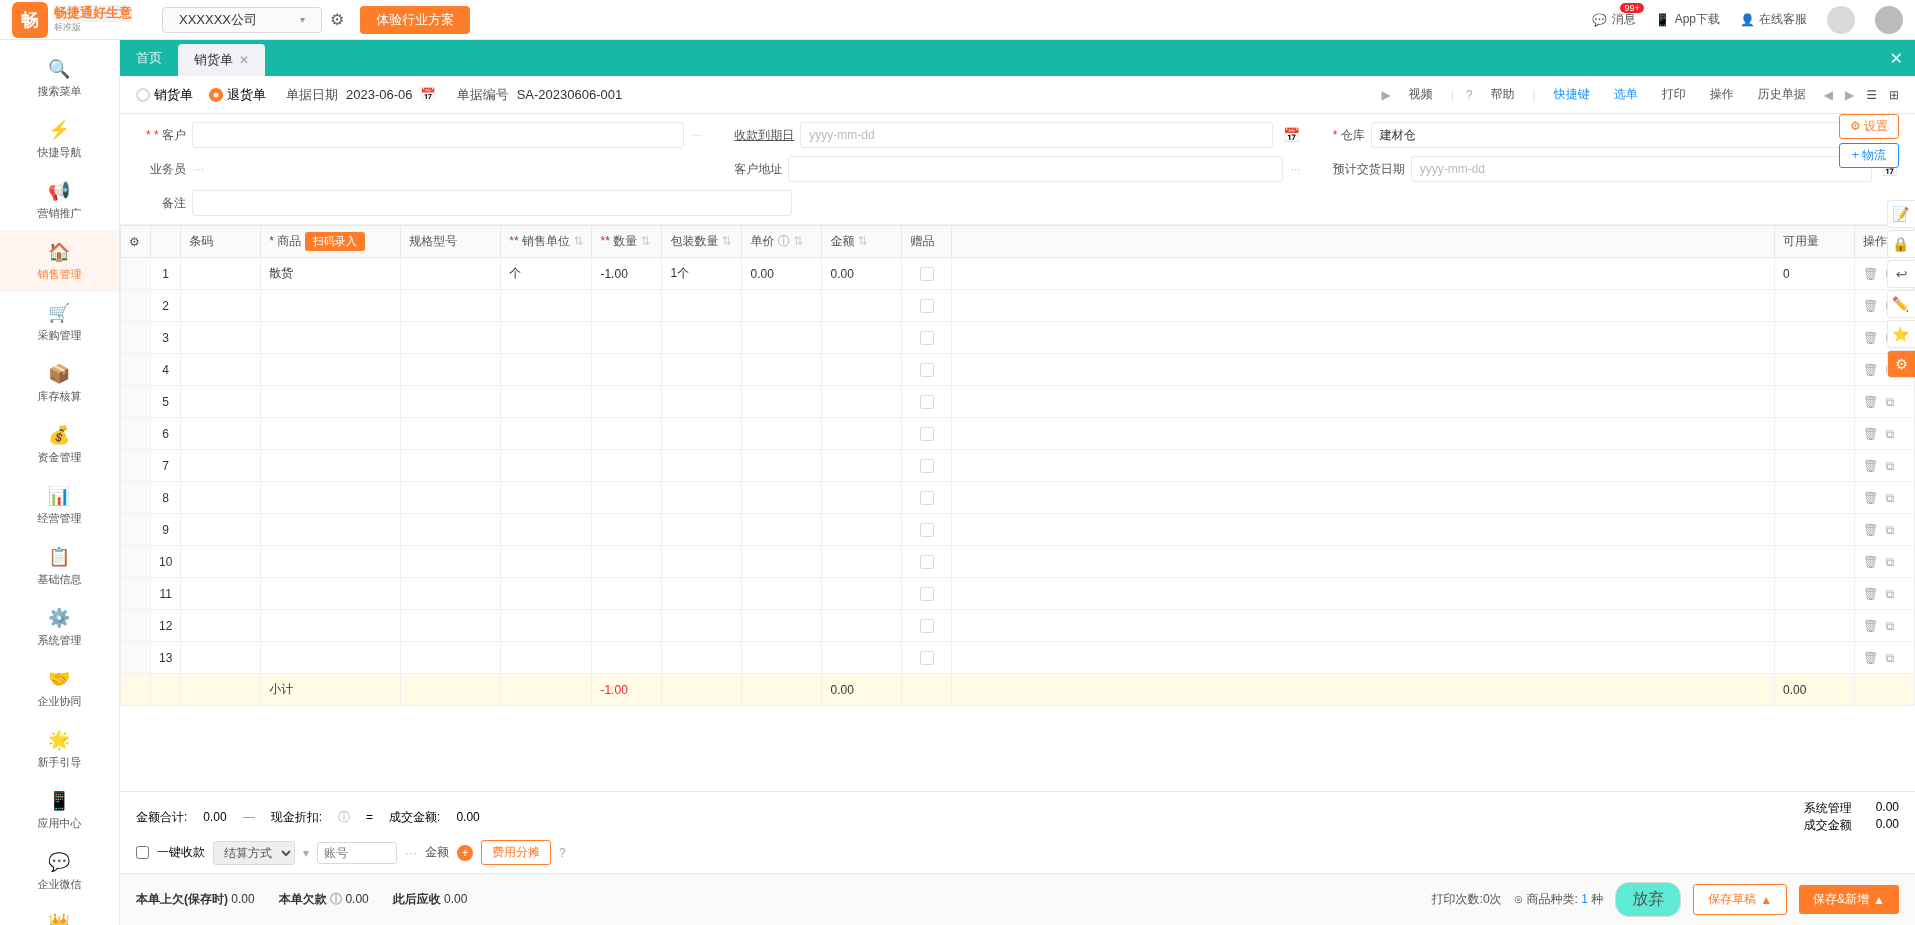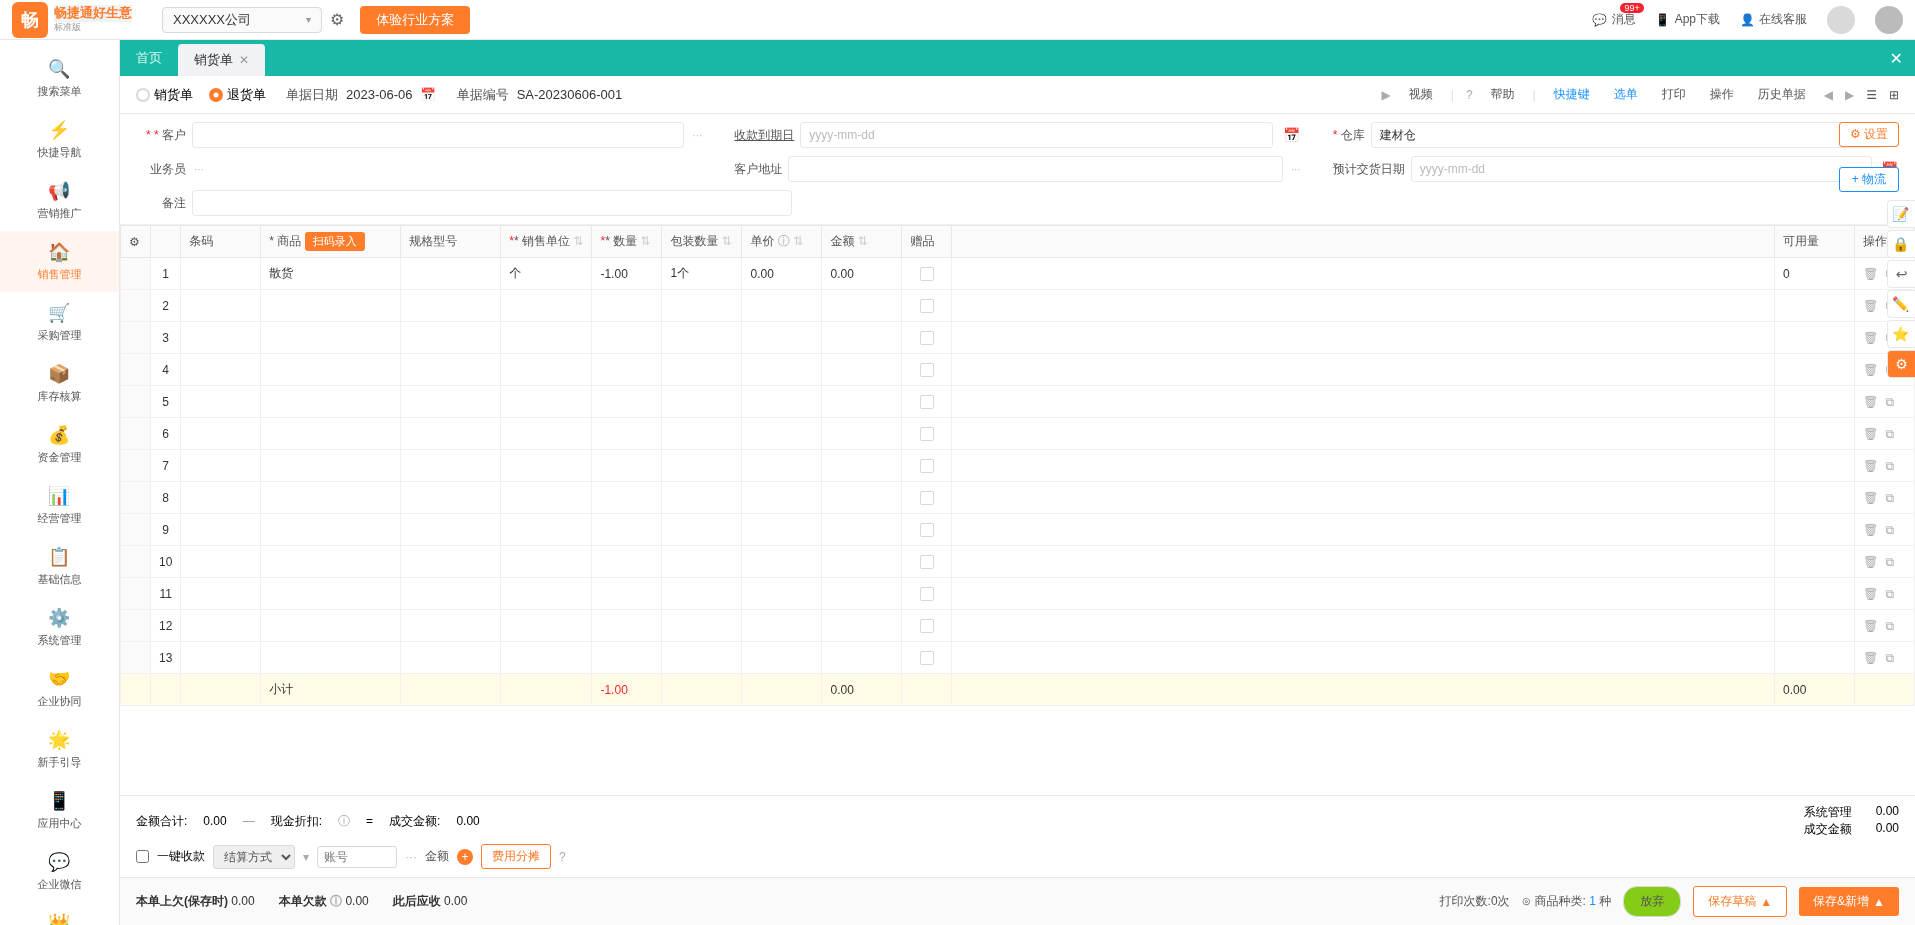--- a/index.html
+++ b/index.html
@@ -5,21 +5,21 @@
     * { box-sizing: border-box; margin: 0; padding: 0; }
     body { font-family: 'Microsoft YaHei', Arial, sans-serif; font-size: 12px; background: #f5f5f5; overflow: hidden; height: 925px; width: 1915px; }
 
     
     .top-bar { height: 40px; background: #fff; display: flex; align-items: center; padding: 0 12px; border-bottom: 1px solid #e8e8e8; position: relative; }
     .top-logo { display: flex; align-items: center; gap: 6px; }
     .logo-icon { width: 36px; height: 36px; background: #ff7c2a; border-radius: 6px; display: flex; align-items: center; justify-content: center; color: white; font-size: 18px; font-weight: bold; }
     .logo-text { font-size: 11px; color: #ff7c2a; line-height: 1.3; }
     .logo-text .main { font-size: 13px; font-weight: bold; }
     .logo-badge { font-size: 9px; color: #999; }
-    .company-selector { margin-left: 30px; display: flex; align-items: center; gap: 6px; border: 1px solid #d9d9d9; border-radius: 4px; padding: 3px 10px; cursor: pointer; background: #fafafa; min-width: 160px; }
+    .company-selector { margin-left: 30px; display: flex; align-items: center; gap: 6px; border: 1px solid #d9d9d9; border-radius: 4px; padding: 3px 16px; cursor: pointer; background: #fafafa; min-width: 160px; }
     .company-name { font-size: 13px; color: #333; flex: 1; }
     .chevron-down { color: #999; font-size: 10px; }
     .gear-btn { margin-left: 8px; color: #666; font-size: 16px; cursor: pointer; }
     .trial-btn { margin-left: 16px; background: #ff7c2a; color: white; border: none; border-radius: 4px; padding: 5px 16px; font-size: 13px; cursor: pointer; }
     .top-right { margin-left: auto; display: flex; align-items: center; gap: 20px; }
     .top-right-item { display: flex; align-items: center; gap: 4px; color: #555; font-size: 12px; cursor: pointer; position: relative; }
     .badge { background: #f5222d; color: white; border-radius: 10px; font-size: 9px; padding: 0 4px; position: absolute; top: -8px; right: -8px; }
     .avatar { width: 28px; height: 28px; background: #d9d9d9; border-radius: 50%; }
     .avatar2 { width: 28px; height: 28px; background: #bbb; border-radius: 50%; }
 
@@ -88,21 +88,21 @@
     .help-icon { color: #aaa; cursor: pointer; }
 
     
     .footer-bar { background: #fafafa; border-top: 1px solid #e8e8e8; padding: 8px 16px; display: flex; align-items: center; gap: 24px; font-size: 12px; }
     .footer-item { color: #555; }
     .footer-item span { color: #333; font-weight: 700; }
     .footer-right { margin-left: auto; display: flex; align-items: center; gap: 12px; }
     .print-info { color: #555; }
     .goods-type { color: #555; cursor: pointer; }
     .goods-type a { color: #1890ff; }
-    .btn-discard { border: 1px solid #d9d9d9; background: #84cc16; color: #555; border-radius: 14px; padding: 6px 16px; font-size: 12px; cursor: pointer; }
+    .btn-discard { border: 1px solid #d9d9d9; background: #5eead4; color: #555; border-radius: 14px; padding: 6px 16px; font-size: 16px; cursor: pointer; }
     .btn-save-draft { border: 1px solid #ff7c2a; background: #fff; color: #ff7c2a; border-radius: 3px; padding: 6px 14px; font-size: 12px; cursor: pointer; display: flex; align-items: center; gap: 4px; }
     .btn-save-new { background: #ff7c2a; color: white; border: none; border-radius: 3px; padding: 6px 14px; font-size: 12px; cursor: pointer; display: flex; align-items: center; gap: 4px; }
 
     
     .right-floaters { position: fixed; right: 0; top: 200px; display: flex; flex-direction: column; gap: 2px; z-index: 100; }
     .floater-btn { width: 28px; height: 28px; background: #fff; border: 1px solid #e8e8e8; border-right: none; display: flex; align-items: center; justify-content: center; cursor: pointer; color: #666; font-size: 14px; border-radius: 4px 0 0 4px; }
     .floater-btn.orange { background: #ff7c2a; color: white; }
     .field-item { display: flex; align-items: center; gap: 6px; }
     .field-item .lbl { color: #555; font-size: 12px; white-space: nowrap; min-width: 60px; text-align: right; }
     .field-item .lbl.req::before { content: '* '; color: #f5222d; }
@@ -273,21 +273,21 @@
           <span class="toolbar-btn">历史单据</span>
           <span style="color:#aaa;cursor:pointer;">◀</span>
           <span style="color:#aaa;cursor:pointer;">▶</span>
           <span style="cursor:pointer;">☰</span>
           <span style="cursor:pointer;">⊞</span>
         </div>
       </div>
 
       <div style="background:#fff; padding:8px 16px; border-bottom:1px solid #f0f0f0; position:relative;">
 
-        <div style="position:absolute; right:16px; top:8px; display:flex; flex-direction:column; gap:20px; z-index:10;">
+        <div style="position:absolute; right:16px; top:0; display:flex; flex-direction:column; gap:4px; z-index:10;">
           <button class="action-btn-orange">⚙ 设置</button>
           <button class="action-btn-blue">+ 物流</button>
         </div>
 
         <div style="display:flex; gap:0; margin-bottom:8px;">
           <div class="field-item" style="flex:1; display:flex; align-items:center; gap:6px;">
             <span class="lbl req" style="color:#555; font-size:12px; white-space:nowrap; min-width:50px; text-align:right;">
               <span style="color:#f5222d;">* </span><span>客户</span>
             </span>
             <div class="field-input" style="min-width:200px; border:1px solid #e8e8e8; border-radius:3px; height:26px; flex:1; background:#fff;"></div>

